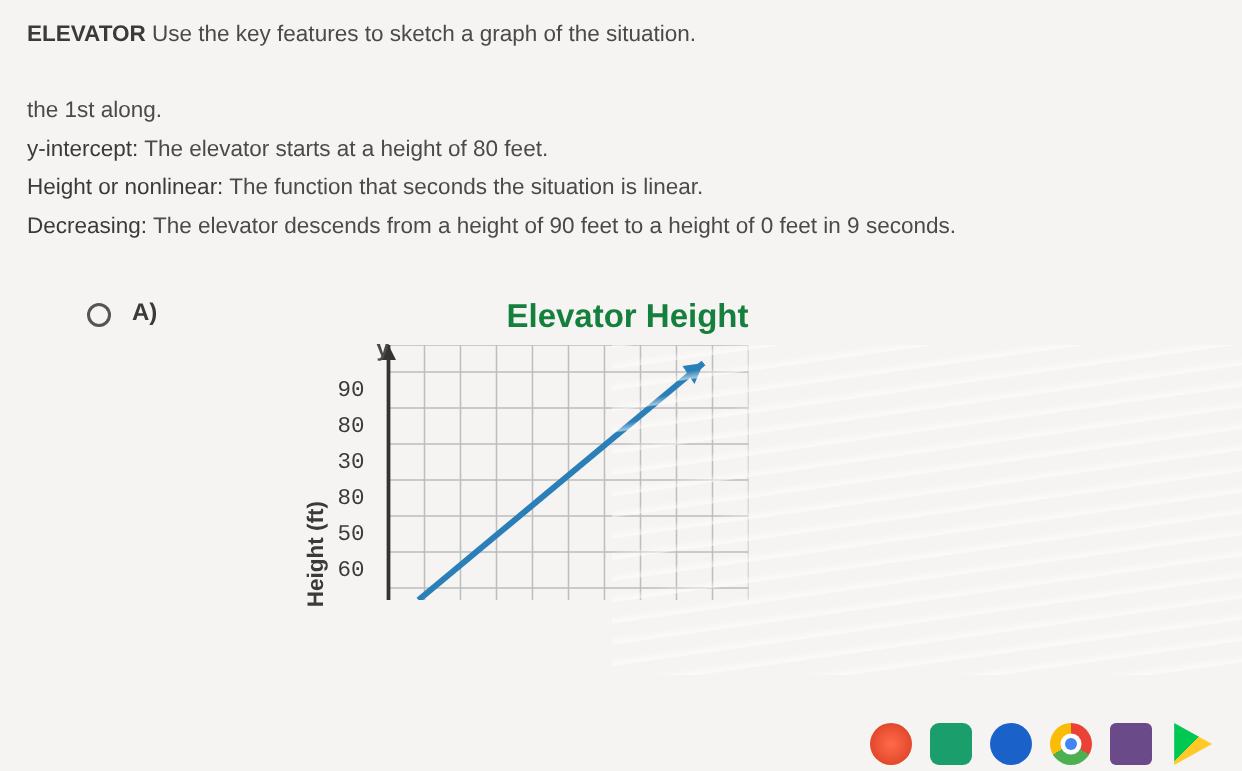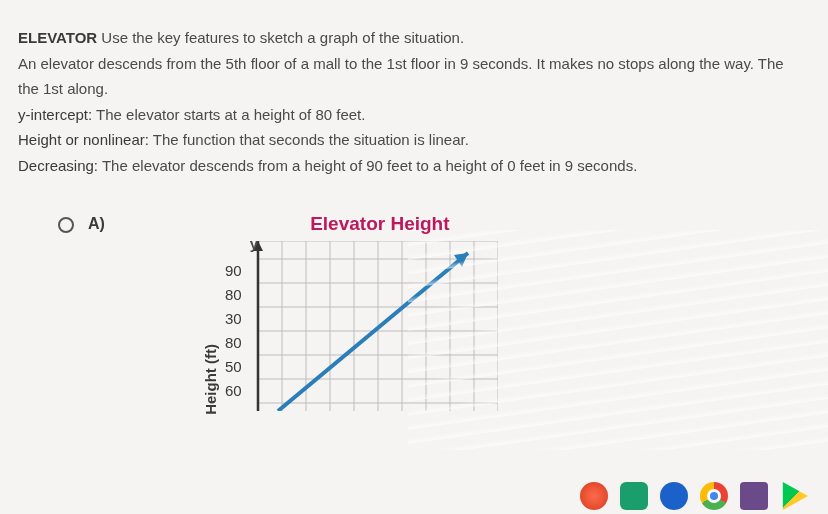--- a/index.html
+++ b/index.html
@@ -6,21 +6,21 @@
   body {
     font-family: Arial, Helvetica, sans-serif;
     background: #f5f4f2;
     width: 828px;
     height: 514px;
     overflow: hidden;
     position: relative;
     color: #4a4a4a;
   }
   .content {
-    padding: 25px 18px;
+    padding: 10px 18px;
   }
   .problem-title {
     font-weight: bold;
     display: inline;
     font-size: 15px;
     color: #3a3a3a;
   }
   .problem-text {
     font-size: 15px;
     line-height: 1.7;
@@ -52,24 +52,24 @@
     font-size: 16px;
     color: #3a3a3a;
     margin-top: 2px;
     width: 30px;
   }
   .chart-area {
     margin-left: 70px;
     position: relative;
   }
   .chart-title {
-    font-size: 19px;
+    font-size: 22px;
     font-weight: 600;
-    color: #be185d;
-    text-align: center;
+    color: #15803d;
+    text-align: right;
     margin-left: 60px;
     margin-bottom: 6px;
   }
   .chart-wrap {
     display: flex;
     align-items: center;
   }
   .y-axis-label {
     writing-mode: vertical-rl;
     transform: rotate(180deg);
@@ -82,20 +82,21 @@
   }
   .tick-labels {
     display: flex;
     flex-direction: column;
     justify-content: flex-start;
     font-size: 15px;
     color: #3a3a3a;
     text-align: right;
     padding-right: 6px;
     padding-top: 6px;
+    font-family: Liberation Mono, monospace;
   }
   .tick-labels div {
     height: 24px;
     line-height: 24px;
   }
   .y-letter {
     font-size: 15px;
     font-weight: bold;
     position: absolute;
     left: 2px;
@@ -136,21 +137,21 @@
     pointer-events: none;
   }
 </style>
 </head>
 <body>
 
 <div class="content">
   <div class="problem-text">
     <span class="problem-title">ELEVATOR</span>
     <span>Use the key features to sketch a graph of the situation.</span><br>
-    <span>An elevator descends from the 5th floor of a mall to the 1st floor in 9 seconds. It makes no stops along the way. The</span><br>
+    <br>
     <span>the 1st along.</span><br>
     <span class="label-bold">y-intercept:</span>
     <span>The elevator starts at a height of 80 feet.</span><br>
     <span class="label-bold">Height or nonlinear:</span>
     <span>The function that seconds the situation is linear.</span><br>
     <span class="label-bold">Decreasing:</span>
     <span>The elevator descends from a height of 90 feet to a height of 0 feet in 9 seconds.</span>
   </div>
 
   <div class="answer-block">

